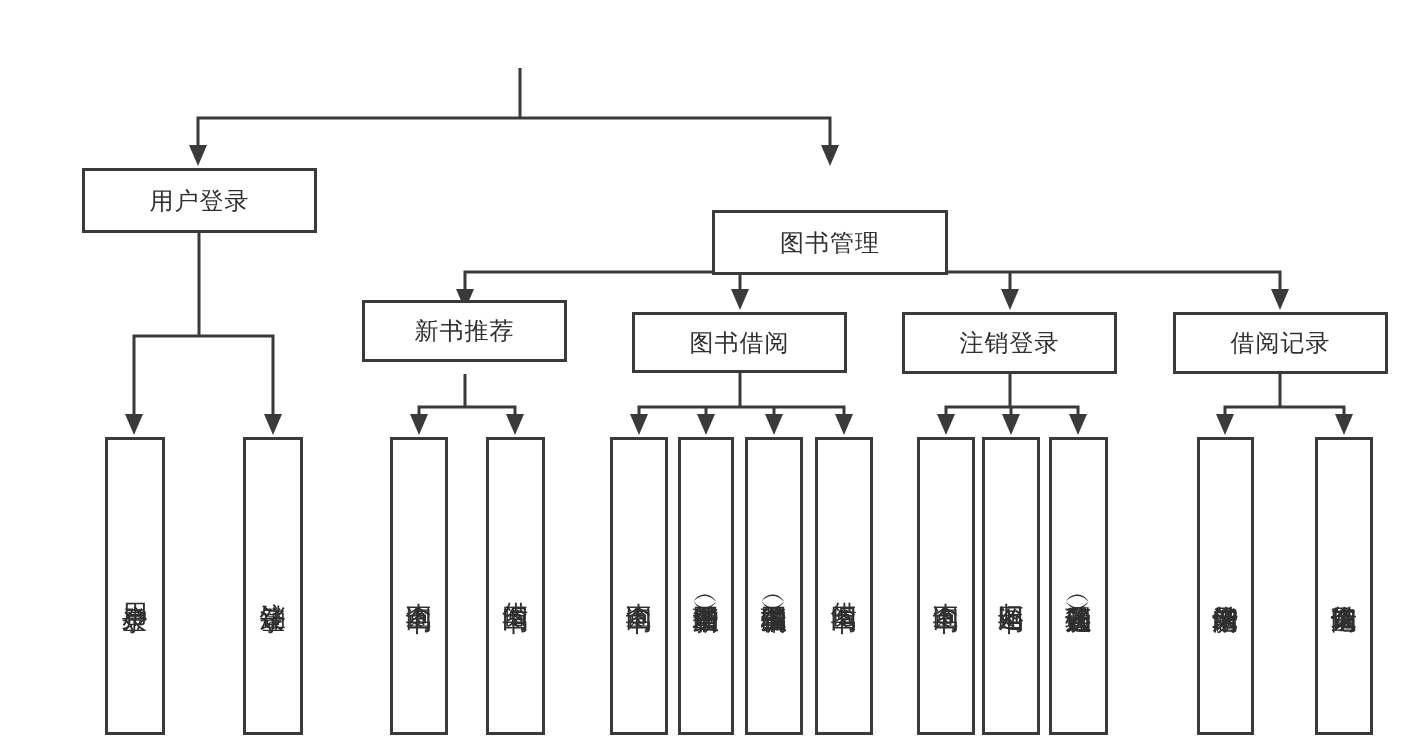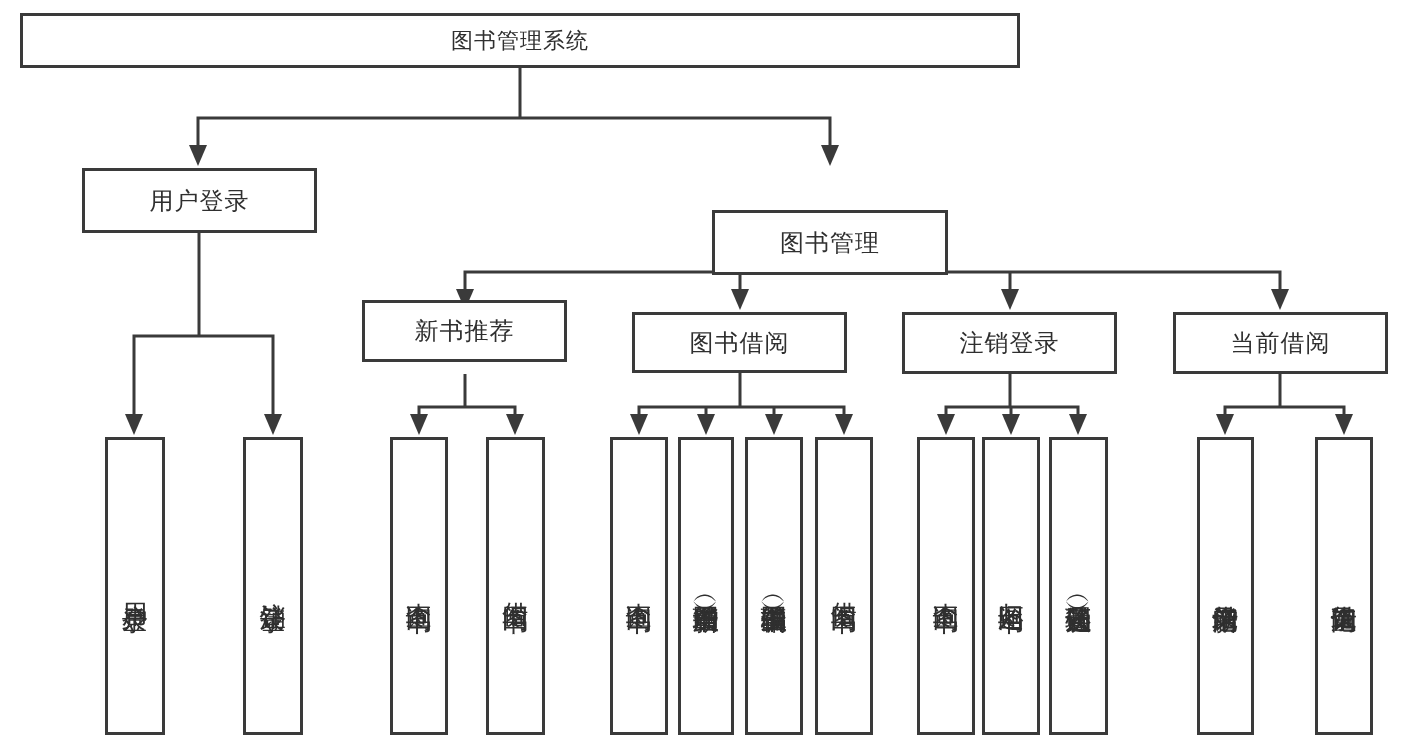--- a/index.html
+++ b/index.html
@@ -82,29 +82,28 @@
       <polygon points="765,414 783,414 774,435"></polygon>
       <polygon points="835,414 853,414 844,435"></polygon>
       <polygon points="937,414 955,414 946,435"></polygon>
       <polygon points="1002,414 1020,414 1011,435"></polygon>
       <polygon points="1069,414 1087,414 1078,435"></polygon>
       <polygon points="1216,414 1234,414 1225,435"></polygon>
       <polygon points="1335,414 1353,414 1344,435"></polygon>
     </g>
   </svg>
 
-  <div class="box hbox" id="n-root">图书管理系统</div>
 
   <div class="box hbox" id="n-l2a">用户登录</div>
   <div class="box hbox" id="n-l2b">图书管理</div>
 
   <div class="box hbox" id="n-l3a">新书推荐</div>
   <div class="box hbox" id="n-l3b">图书借阅</div>
   <div class="box hbox" id="n-l3c">注销登录</div>
-  <div class="box hbox" id="n-l3d">当前借阅</div>
+  <div class="box hbox" id="n-l3d">借阅记录</div>
 
   <div class="box vbox leaf" id="n-f01">用户登录</div>
   <div class="box vbox leaf" id="n-f02">注销登录</div>
 
   <div class="box vbox leaf" id="n-f03">查询图书</div>
   <div class="box vbox leaf" id="n-f04">借阅图书</div>
 
   <div class="box vbox leaf" id="n-f05">查询图书</div>
   <div class="box vbox leaf" id="n-f06">新增图书（管理员）</div>
   <div class="box vbox leaf" id="n-f07">编辑图书（管理员）</div>

